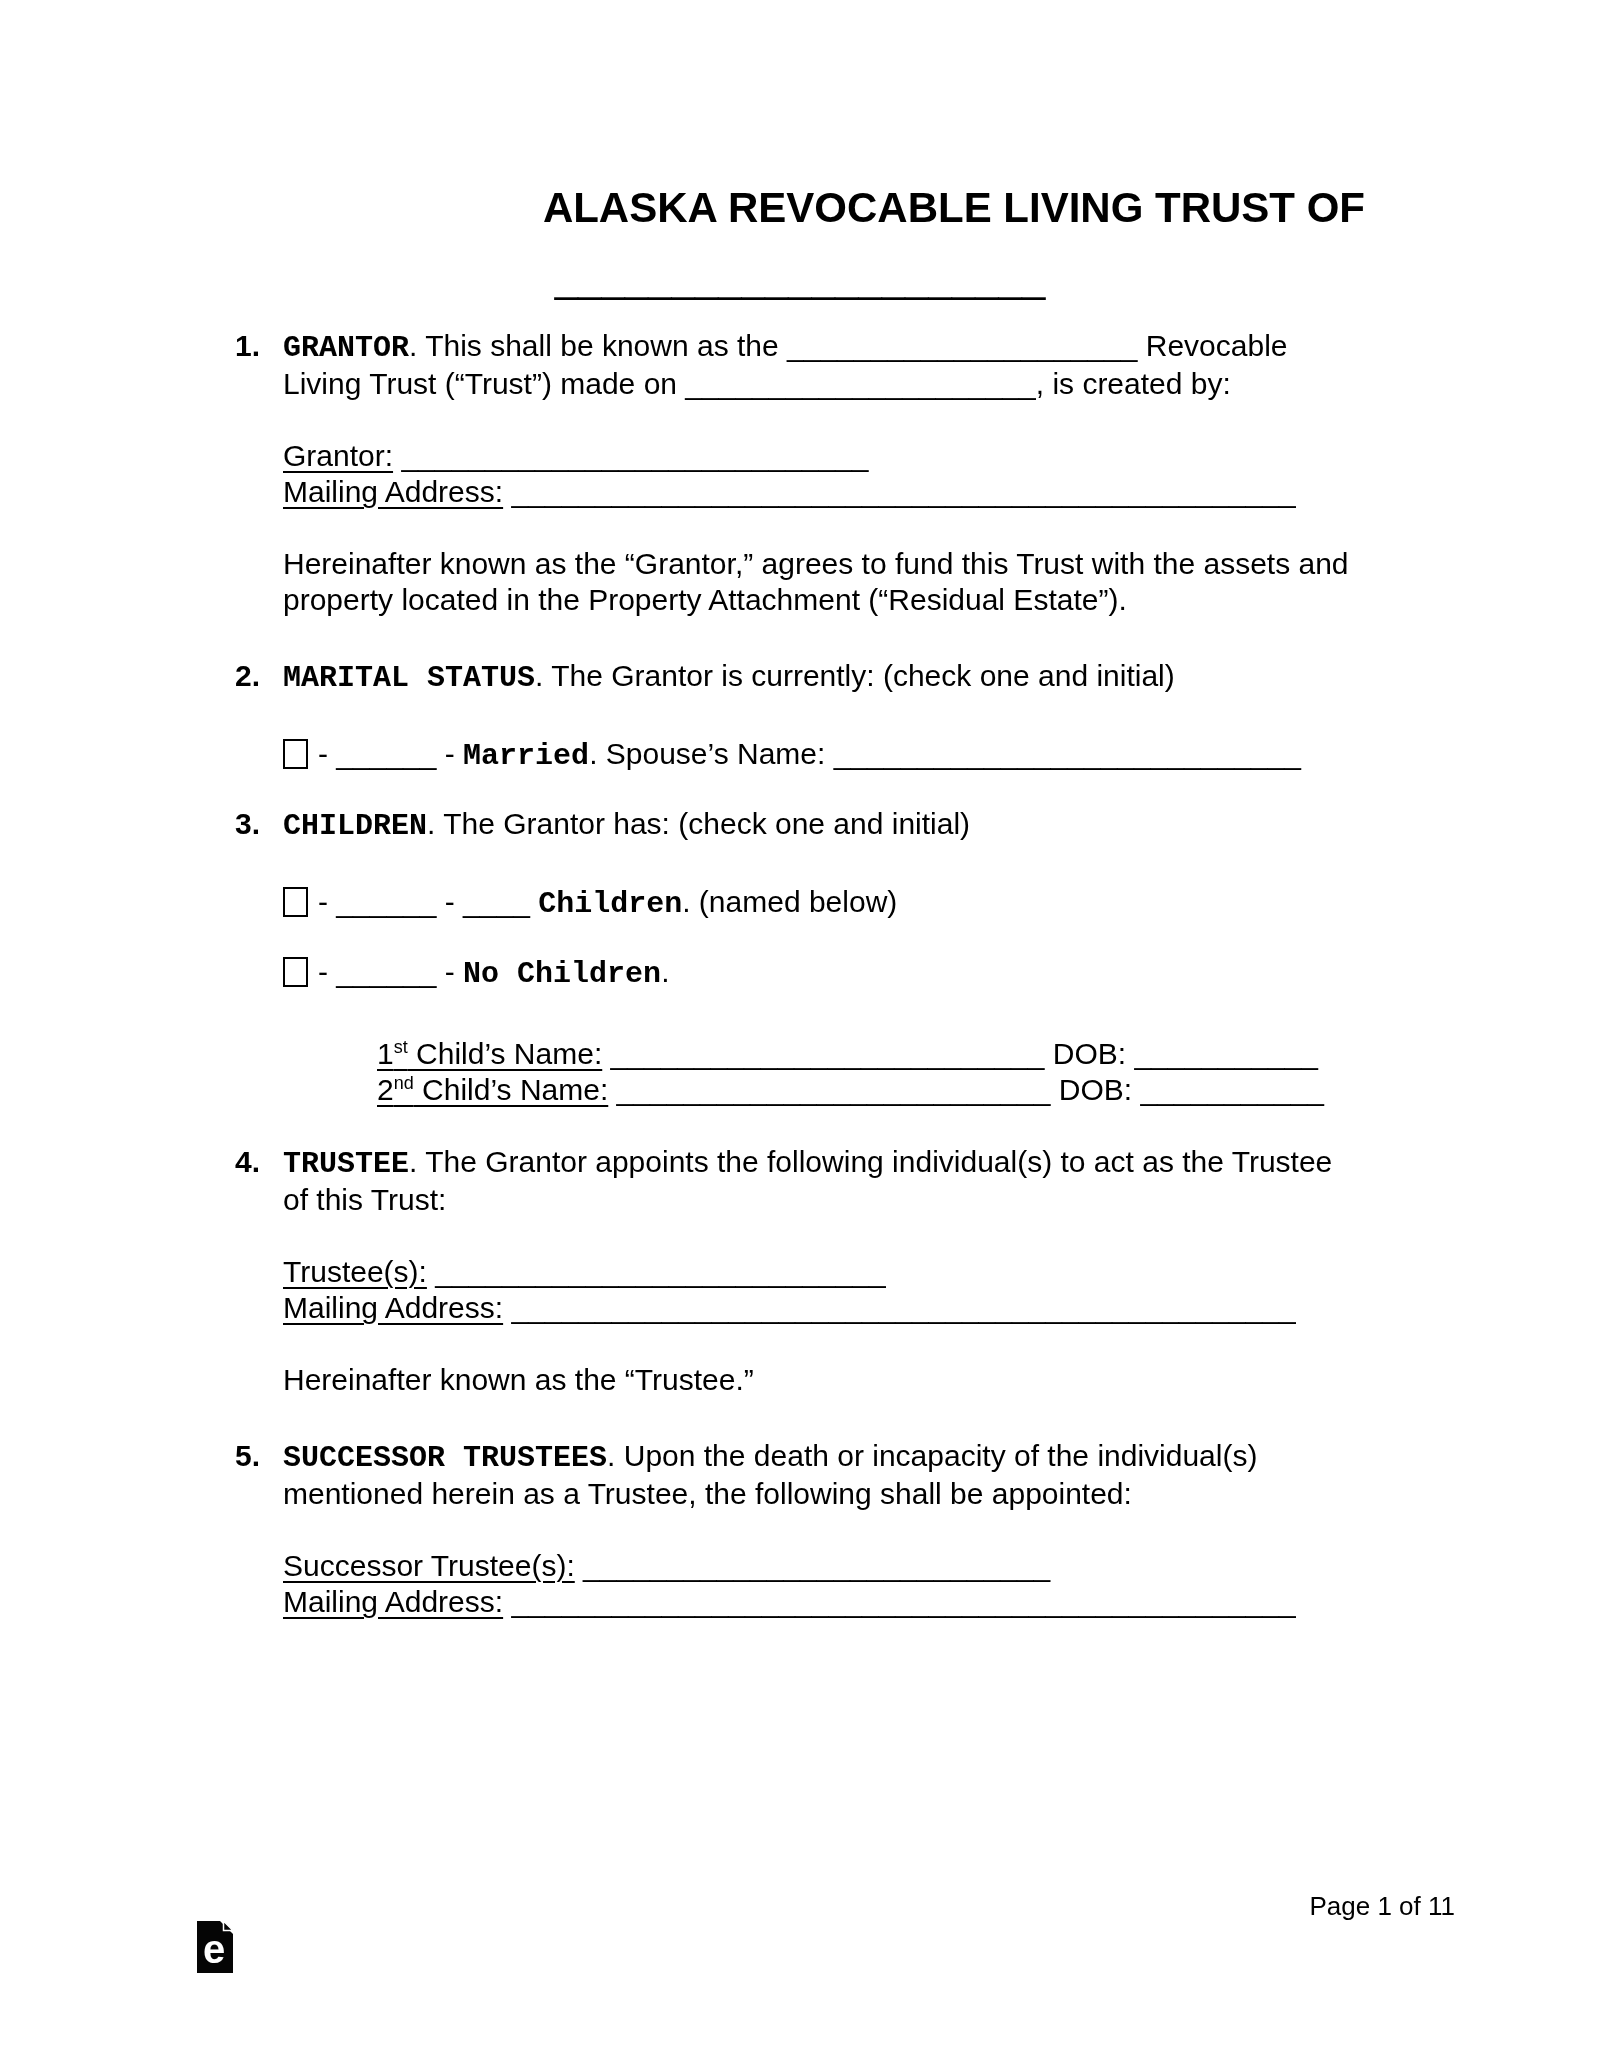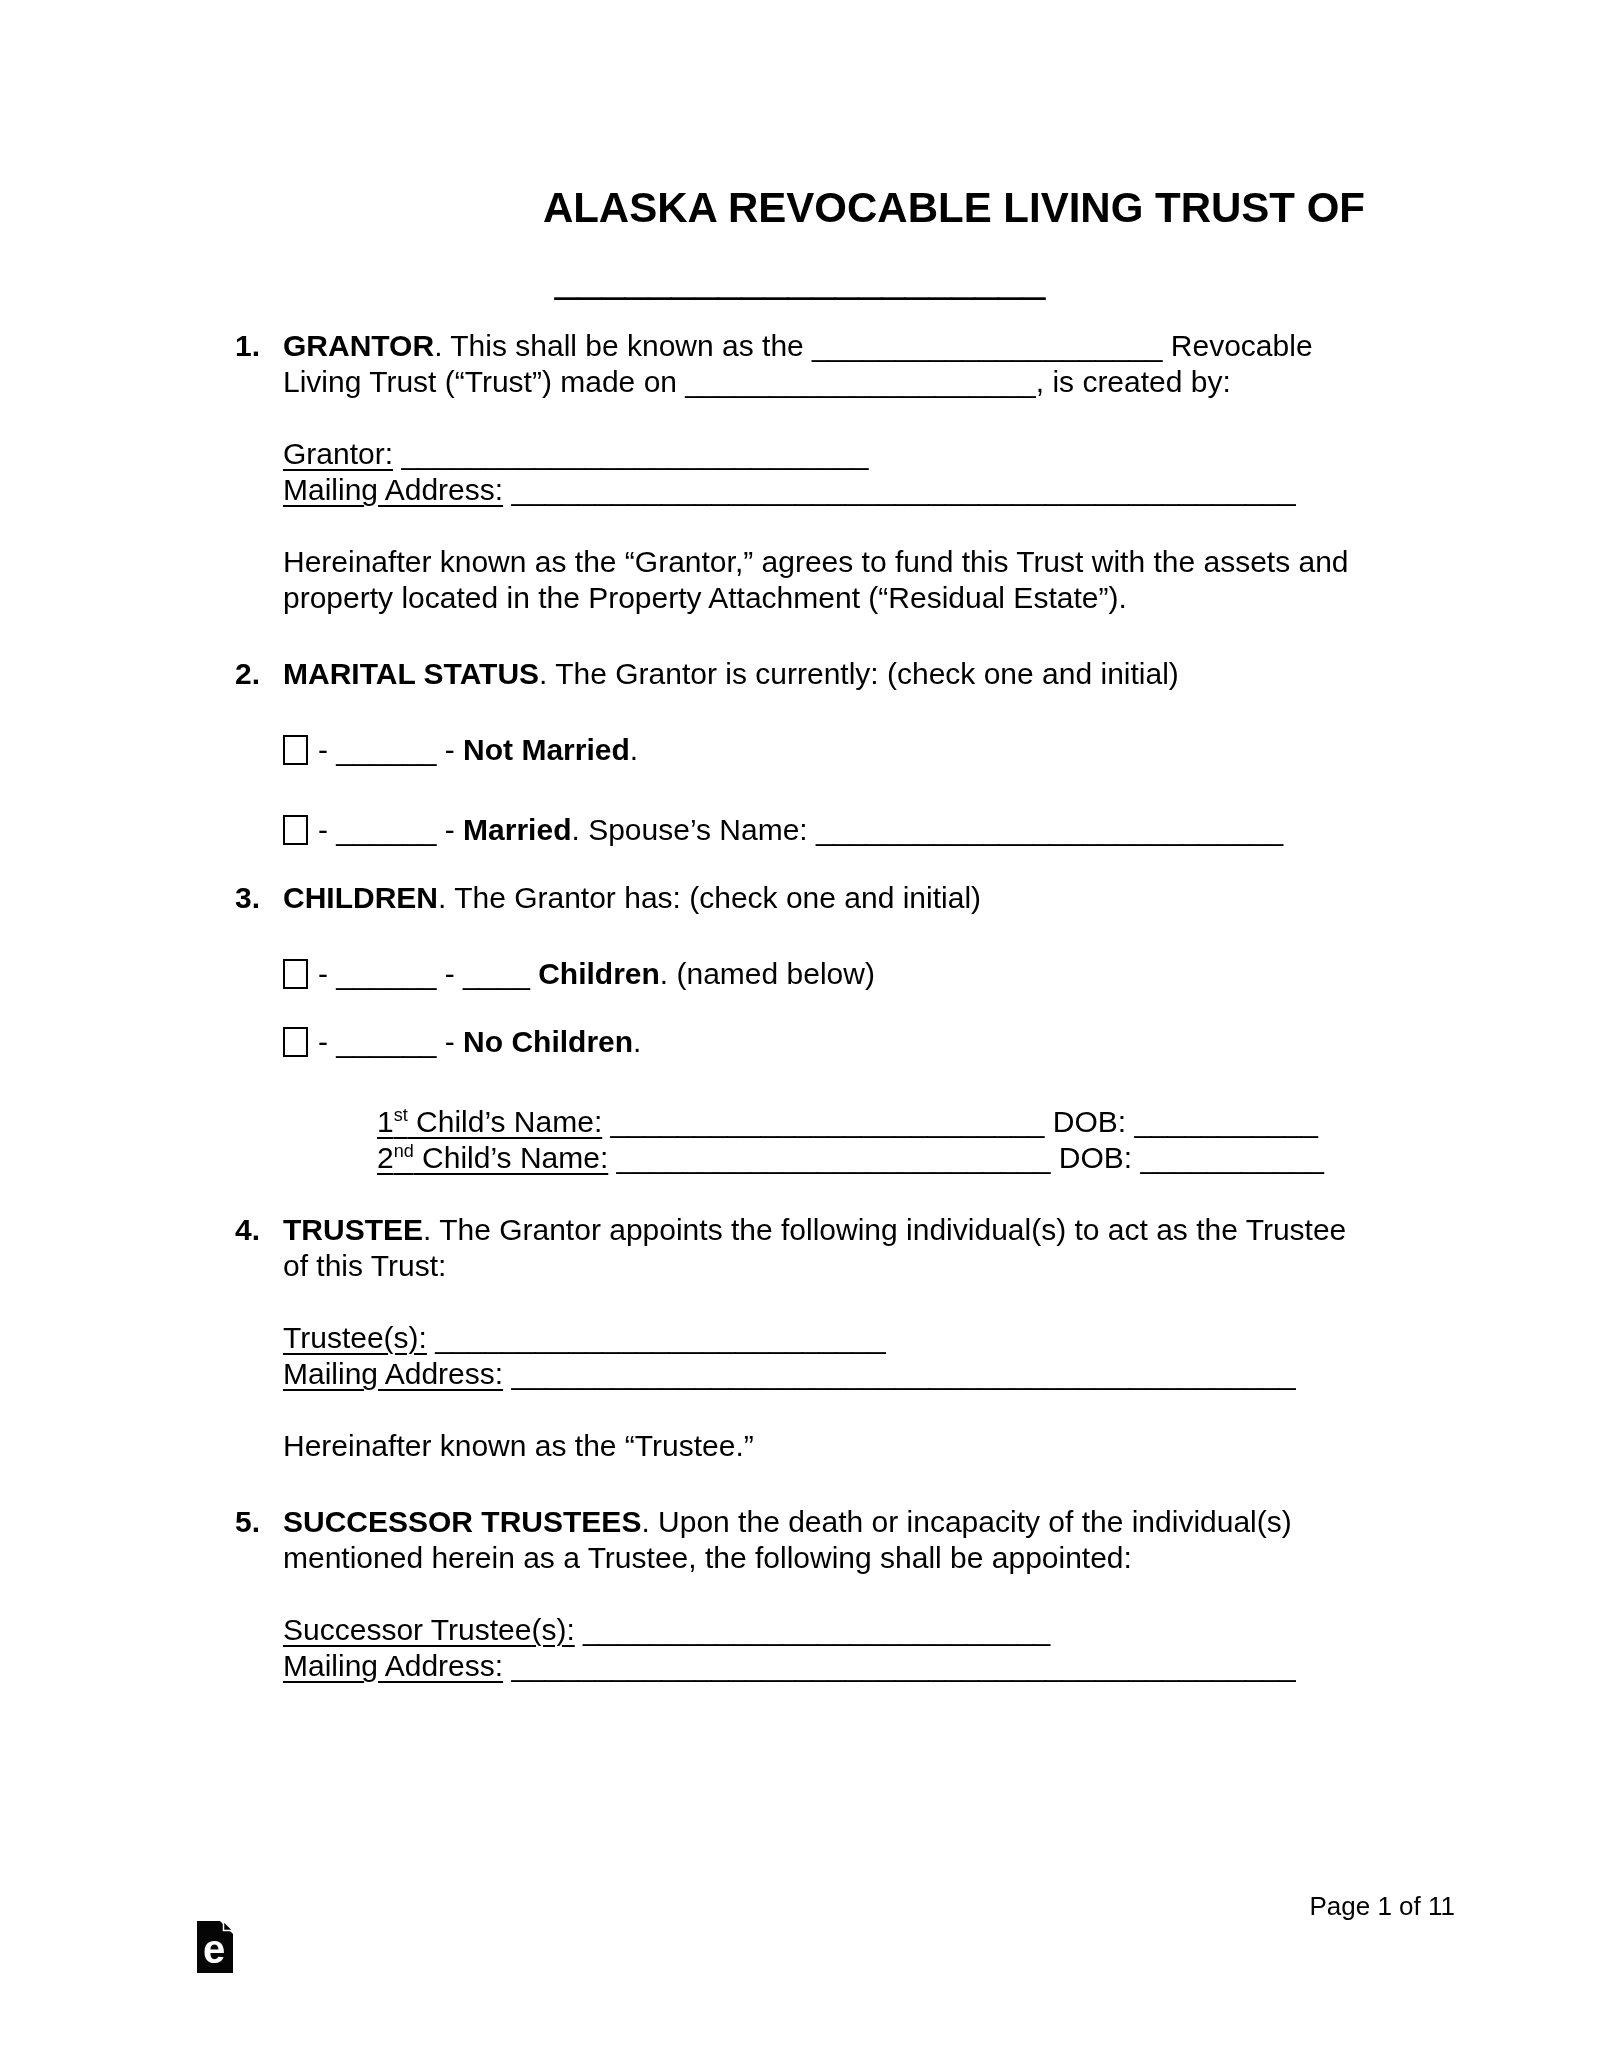--- a/index.html
+++ b/index.html
@@ -25,21 +25,21 @@
   .title-blank {
     text-align: center;
     font-weight: normal;
     font-size: 42px;
     line-height: 36px;
     margin: 0 0 32px 0;
   }
   .section { margin-left: 48px; position: relative; }
   .para { margin: 0 0 36px 0; white-space: pre-line; position: relative; }
   .num { position: absolute; left: -48px; top: 0; font-weight: bold; }
-  b { font-weight: bold; }
+  b { font-weight: bold; font-family: Liberation Mono, monospace; }
   .indent { margin-left: 94px; }
   .field-block { margin: 0 0 36px 0; }
   .field-row { white-space: nowrap; }
   .u { text-decoration: underline; text-decoration-thickness: 2px; text-underline-offset: 5px; margin-top: 36px; }
   .cb-row { white-space: pre-wrap; margin: 0 0 44px 0; }
   .cb-row.last { margin-bottom: 32px; }
   .checkbox {
     display: inline-block;
     width: 25px; height: 30px;
     border: 2.5px solid #000;
@@ -70,21 +70,20 @@
     <div class="indent field-block">
       <div class="field-row"><span class="u">Grantor:</span> <span class="blank">____________________________</span></div>
       <div class="field-row"><span class="u">Mailing Address:</span> <span class="blank">_______________________________________________</span></div>
     </div>
     <p class="para mb40">Hereinafter known as the “Grantor,” agrees to fund this Trust with the assets and
 property located in the Property Attachment (“Residual Estate”).</p>
   </div>
 
   <div class="section">
     <p class="para mb40"><span class="num">2.</span><b>MARITAL STATUS</b><span>. The Grantor is currently: (check one and initial)</span></p>
-    <div class="indent cb-row"><span class="checkbox"></span><span>- ______ - </span><b>Not Married</b><span>.</span></div>
     <div class="indent cb-row last mb40"><span class="checkbox"></span><span>- ______ - </span><b>Married</b><span>. Spouse’s Name: ____________________________</span></div>
   </div>
 
   <div class="section">
     <p class="para mb40"><span class="num">3.</span><b>CHILDREN</b><span>. The Grantor has: (check one and initial)</span></p>
     <div class="indent cb-row last"><span class="checkbox"></span><span>- ______ - ____ </span><b>Children</b><span>. (named below)</span></div>
     <div class="indent cb-row"><span class="checkbox"></span><span>- ______ - </span><b>No Children</b><span>.</span></div>
     <div class="indent children-rows">
       <div class="child-row"><span class="u"><span>1</span><sup>st</sup><span> Child’s Name:</span></span> <span class="blank">__________________________</span> <span>DOB:</span> <span class="blank">___________</span></div>
       <div class="child-row"><span class="u"><span>2</span><sup>nd</sup><span> Child’s Name:</span></span> <span class="blank">__________________________</span> <span>DOB:</span> <span class="blank">___________</span></div>

